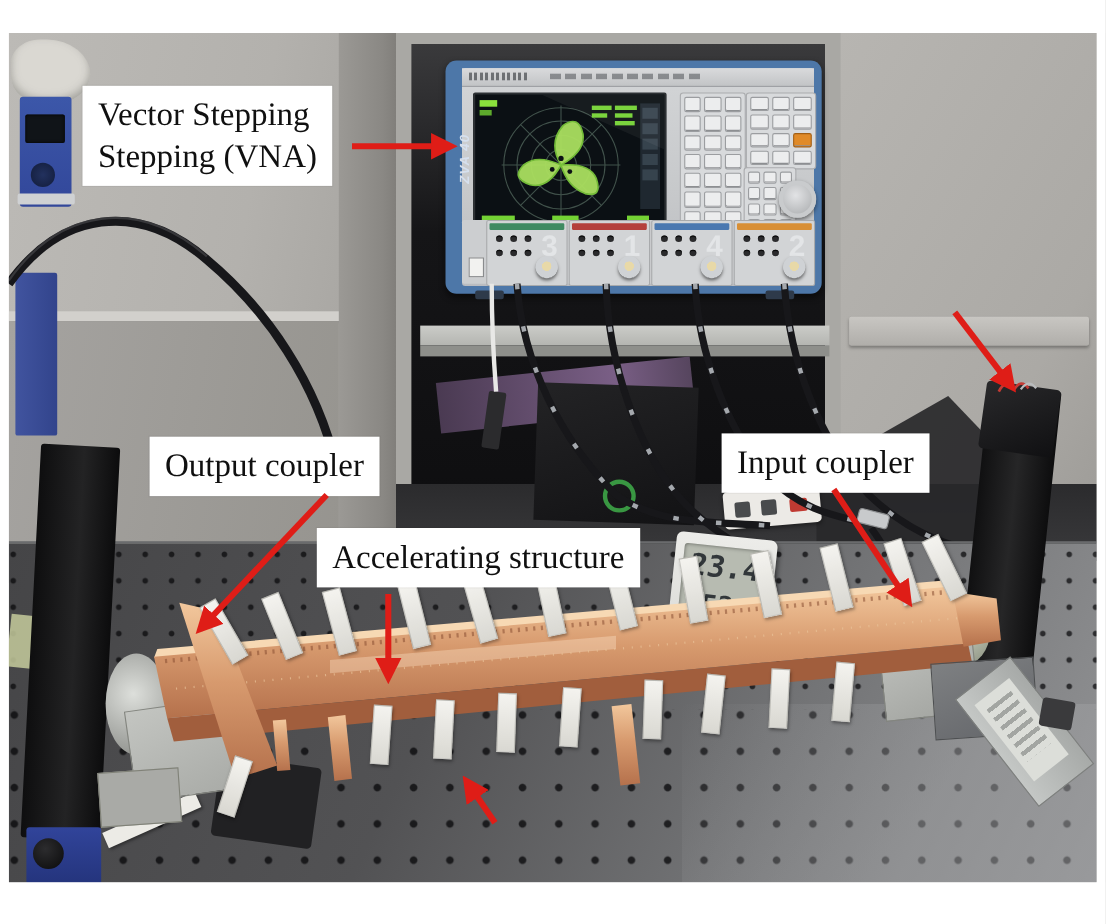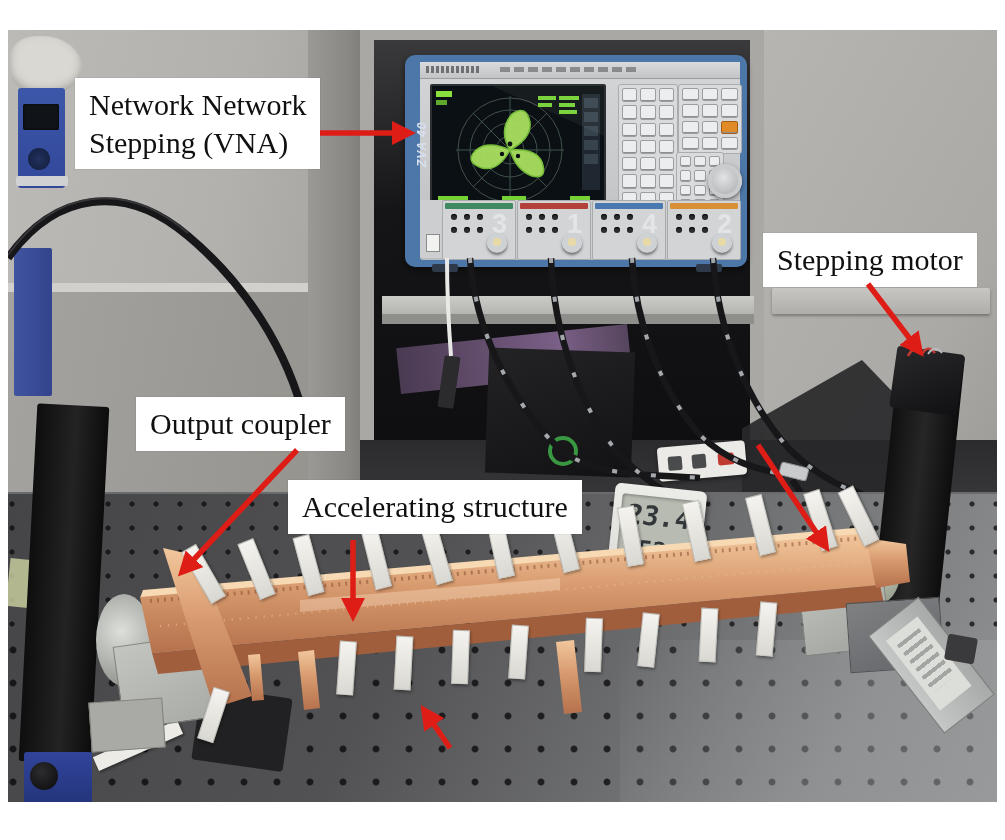--- a/index.html
+++ b/index.html
@@ -339,26 +339,26 @@
 
   <div class="abs" style="left:848px;top:600px;width:92px;height:68px;background:linear-gradient(160deg,#7e8082,#64666a);transform:rotate(-4deg);border:1px solid #4e5052;"></div>
   <div class="abs" style="left:868px;top:636px;width:62px;height:122px;background:linear-gradient(90deg,#c4c7c5,#a7aaa8);transform:rotate(-38deg);transform-origin:top left;border:1px solid #7e807e;">
     <div class="abs" style="left:10px;top:14px;width:40px;height:88px;background:#dcded9;">
       <div class="abs" style="left:6px;top:10px;width:28px;height:60px;background:repeating-linear-gradient(180deg,#8a8d8a 0 4px,transparent 4px 10px);opacity:.7;"></div>
     </div>
   </div>
   <div class="abs" style="left:946px;top:636px;width:30px;height:26px;background:#3a3a3c;border-radius:3px;transform:rotate(10deg);"></div>
 
   <div class="label" style="left:75px;top:78px;">
-    <span>Network Network</span><br>
+    <span>Vector Stepping</span><br>
     <span>Stepping (VNA)</span>
   </div>
-  <div class="label" style="left:763px;top:233px;">Stepping motor</div>
   <div class="label" style="left:136px;top:397px;">Output coupler</div>
   <div class="label" style="left:288px;top:480px;">Accelerating structure</div>
+  <div class="label" style="left:656px;top:394px;">Input coupler</div>
 
   <svg class="layer" style="z-index:50;">
     <defs>
       <marker id="ah" viewBox="0 0 10 10" refX="7.5" refY="5" markerWidth="4.4" markerHeight="4.4" orient="auto-start-reverse">
         <path d="M0,0 L10,5 L0,10 z" fill="#df1d17"></path>
       </marker>
     </defs>
     <g stroke="#df1d17" stroke-width="5.5" fill="none">
       <line x1="320" y1="133" x2="410" y2="133" marker-end="url(#ah)"></line>
       <line x1="868" y1="284" x2="920" y2="352" marker-end="url(#ah)"></line>

